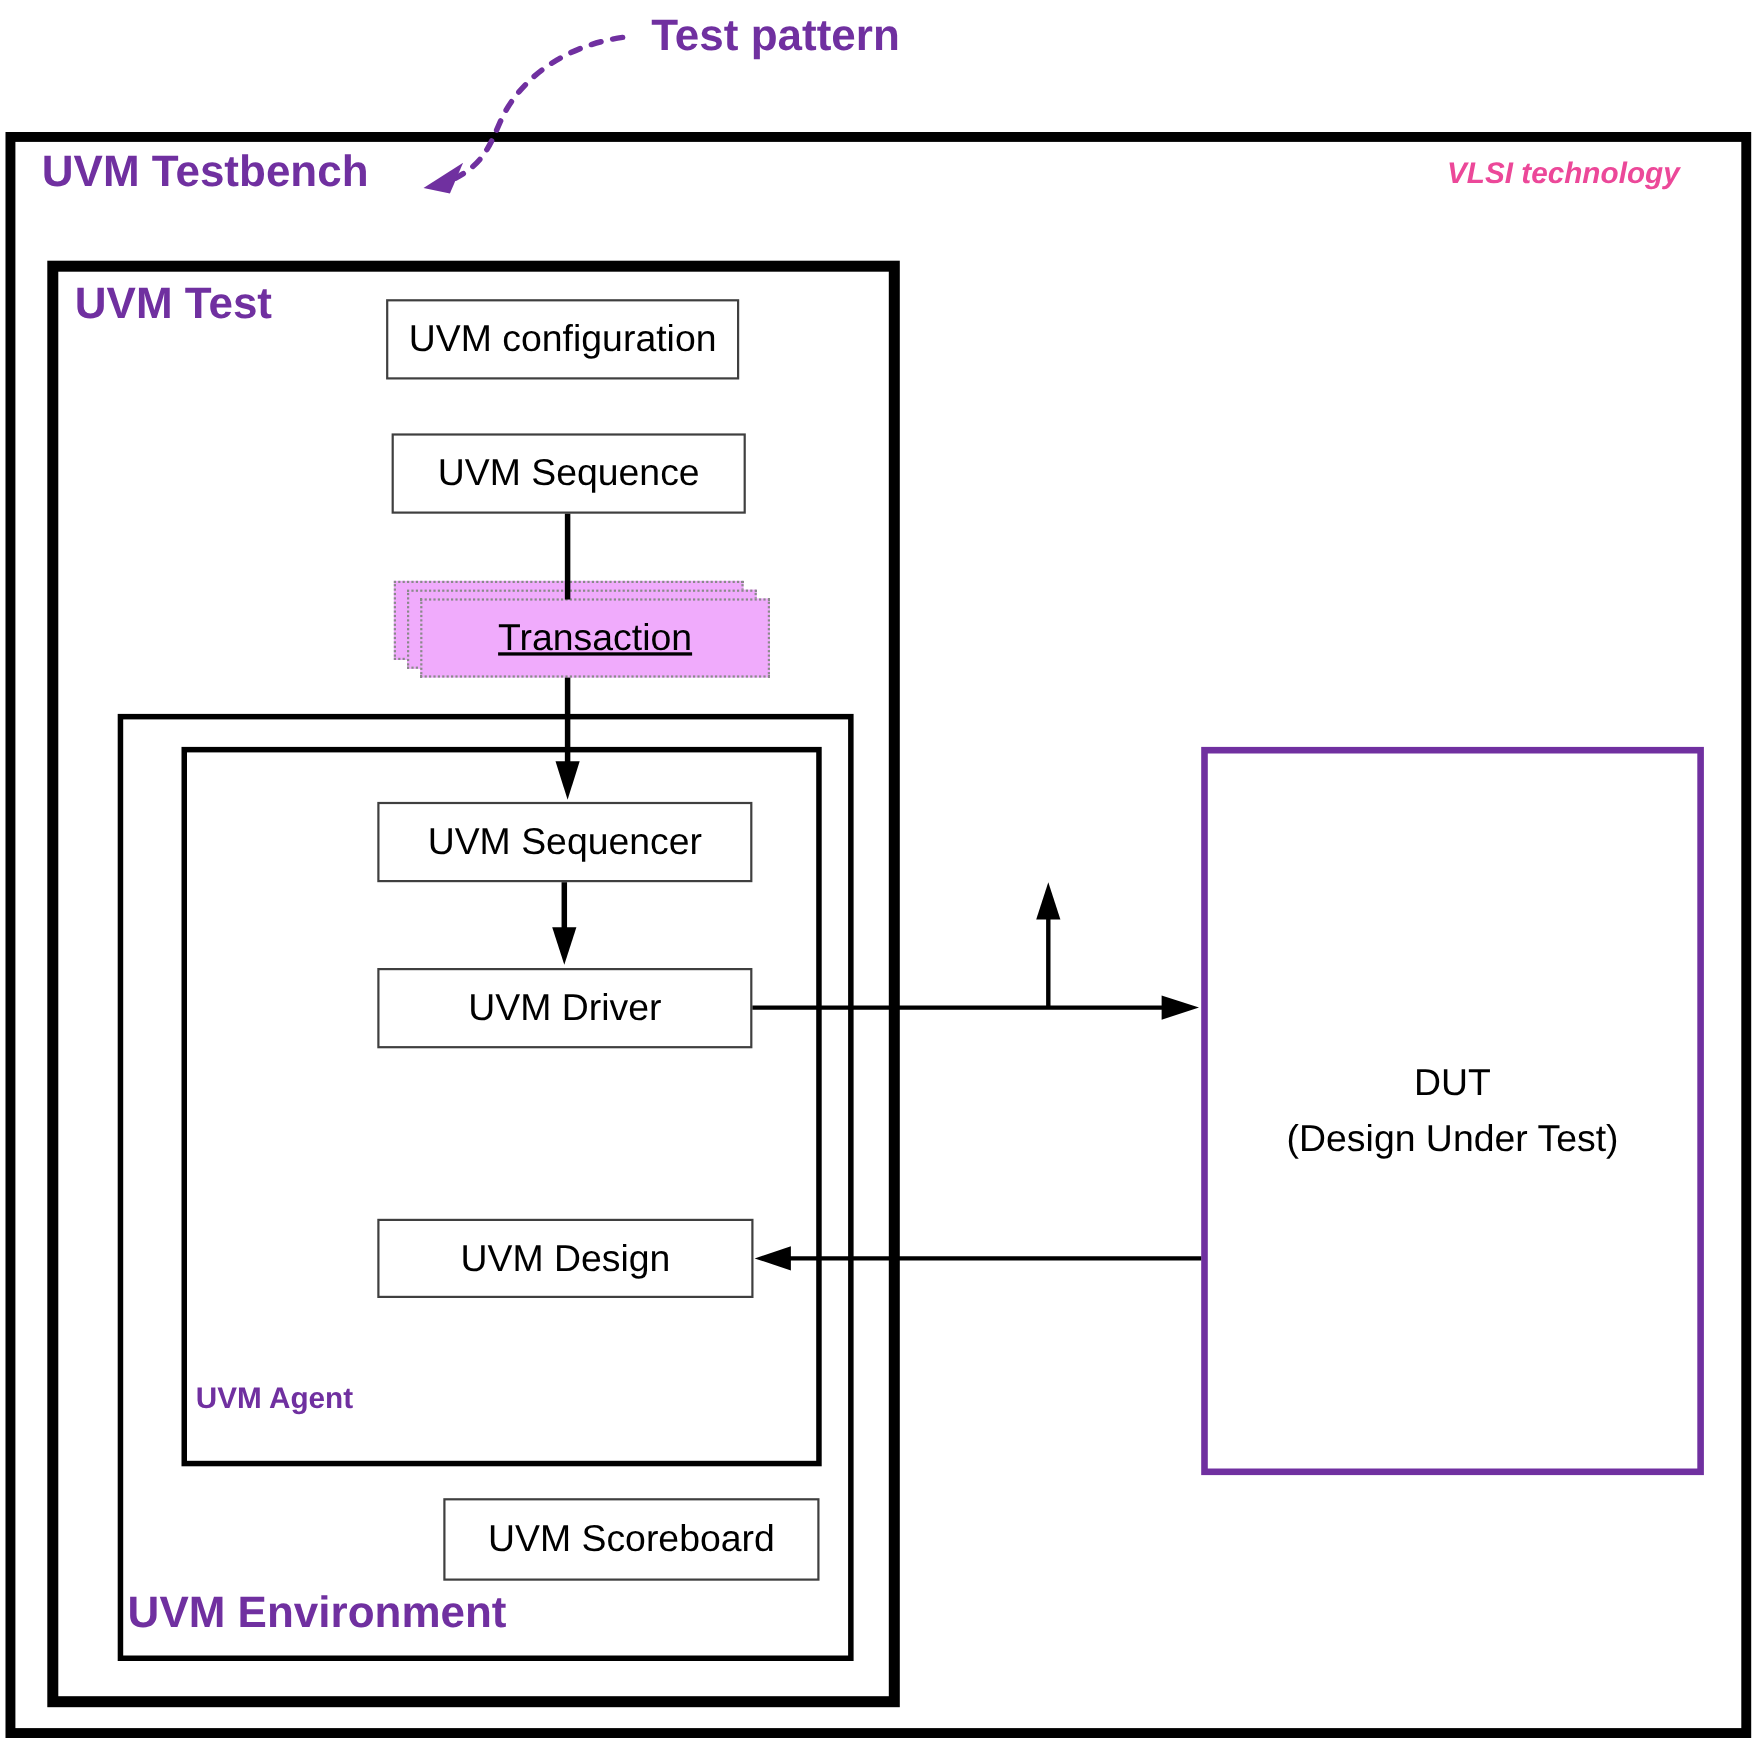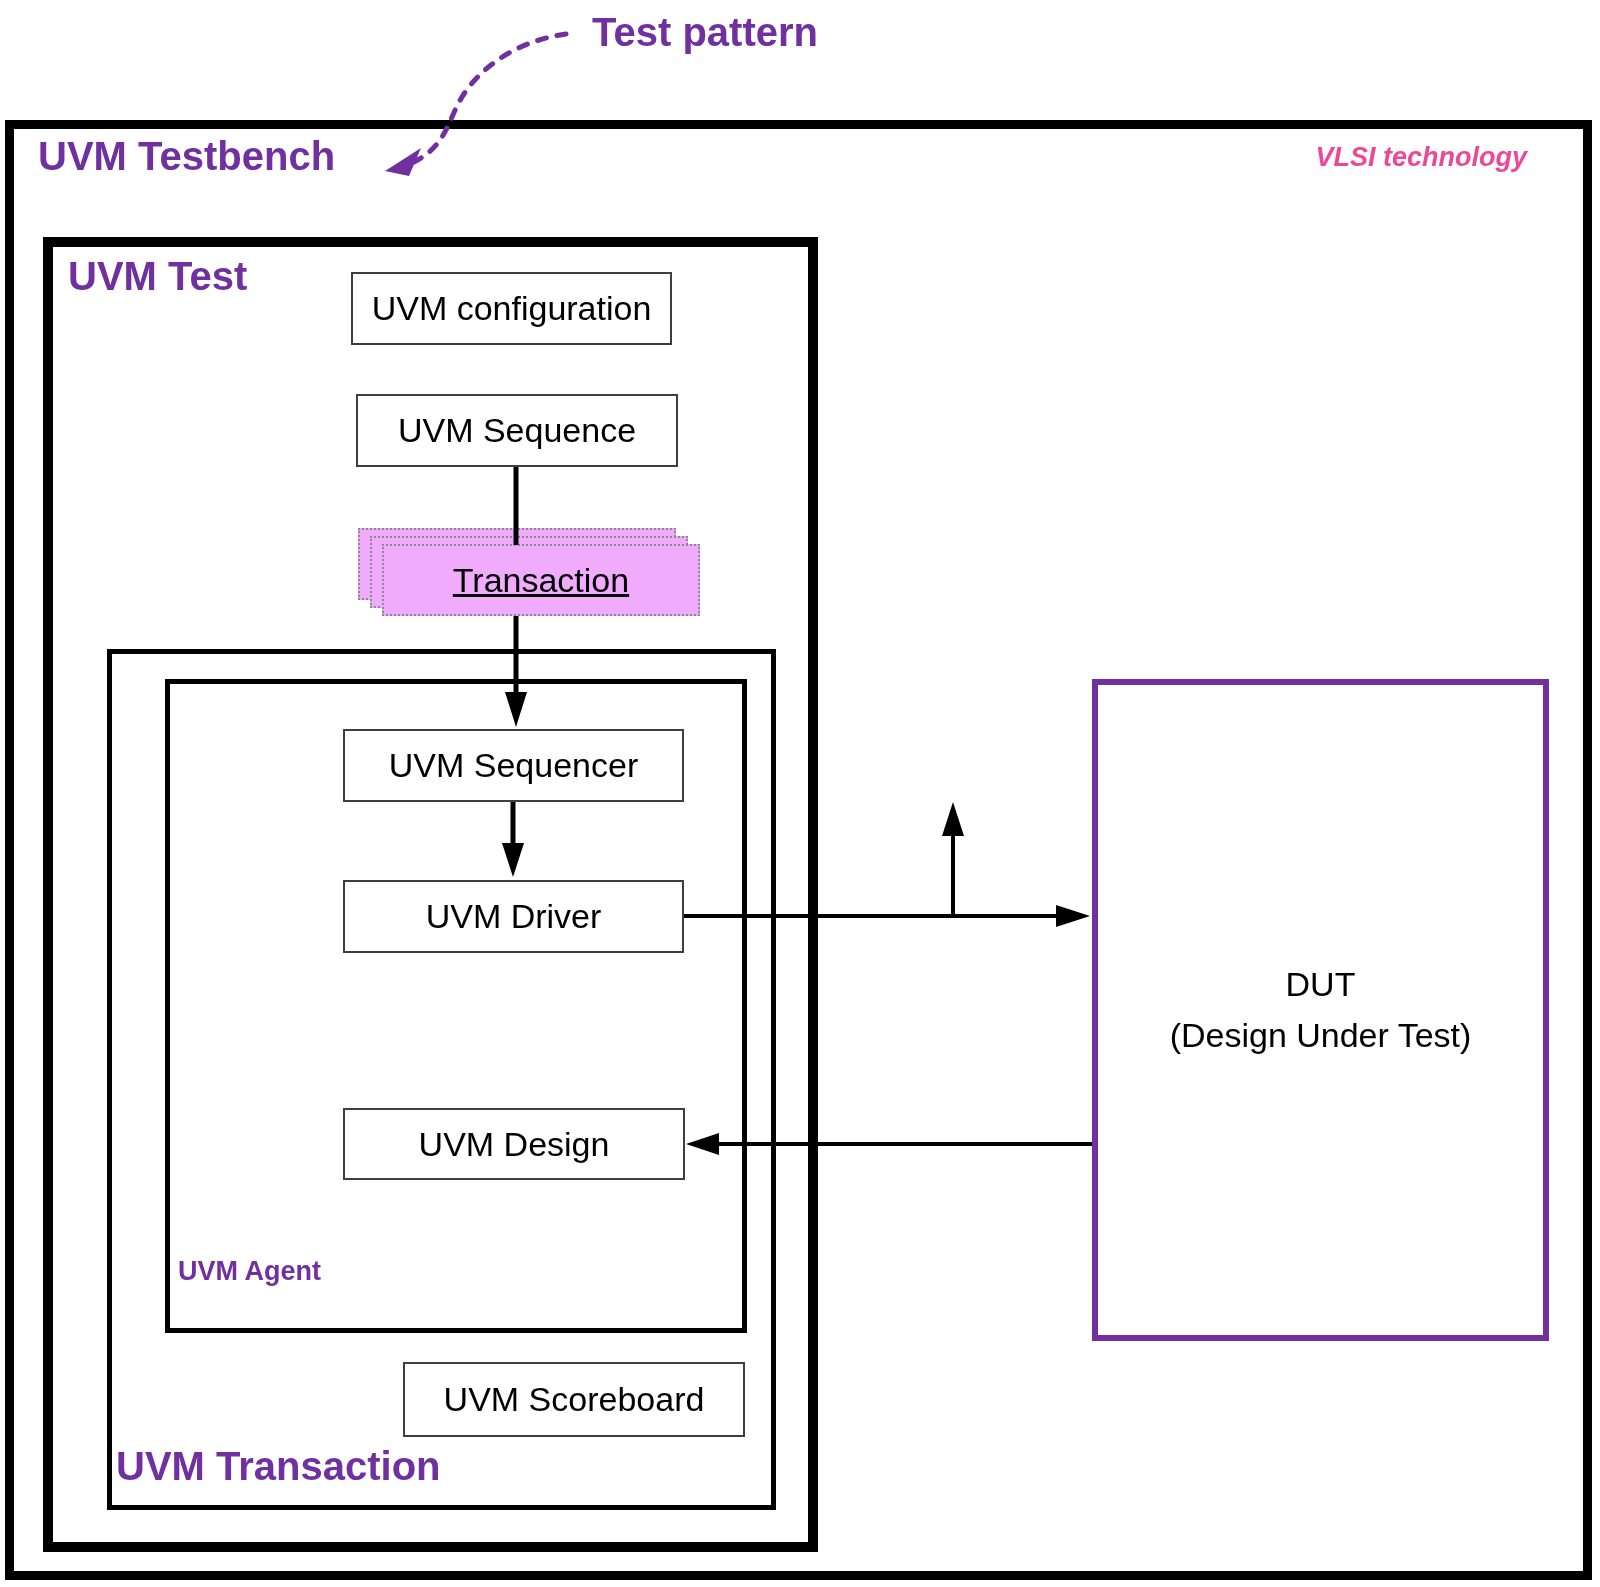--- a/index.html
+++ b/index.html
@@ -42,21 +42,21 @@
   <div class="abs frame tb-frame" style="left:5px;top:120px;width:1587px;height:1460px;"></div>
   <div class="abs ptitle t42" style="left:38px;top:136px;">UVM Testbench</div>
   <div class="abs watermark" style="right:73px;top:142px;">VLSI technology</div>
 
   <div class="abs ptitle t40" style="left:592px;top:12px;">Test pattern</div>
 
   <div class="abs frame test-frame" style="left:43px;top:237px;width:775px;height:1315px;"></div>
   <div class="abs ptitle t40" style="left:68px;top:256px;">UVM Test</div>
 
   <div class="abs frame env-frame" style="left:107px;top:649px;width:669px;height:861px;"></div>
-  <div class="abs ptitle t40" style="left:116px;top:1446px;">UVM Transaction</div>
+  <div class="abs ptitle t40" style="left:116px;top:1446px;">UVM Environment</div>
 
   <div class="abs frame agent-frame" style="left:165px;top:679px;width:582px;height:654px;"></div>
   <div class="abs ptitle t30" style="left:178px;top:1258px;">UVM Agent</div>
 
   <div class="abs node" style="left:351px;top:272px;width:321px;height:73px;">
     <span>UVM configuration</span>
   </div>
   <div class="abs node" style="left:356px;top:394px;width:322px;height:73px;">
     <span>UVM Sequence</span>
   </div>

